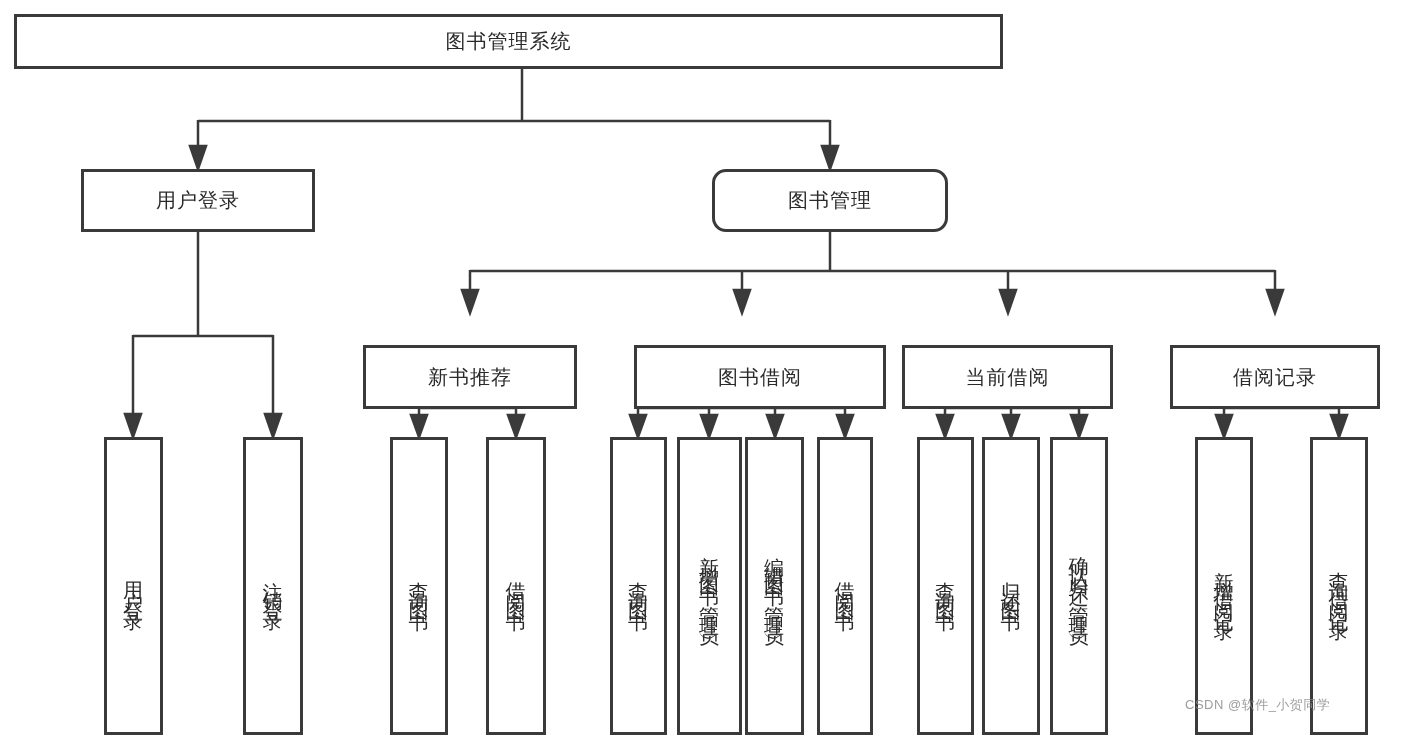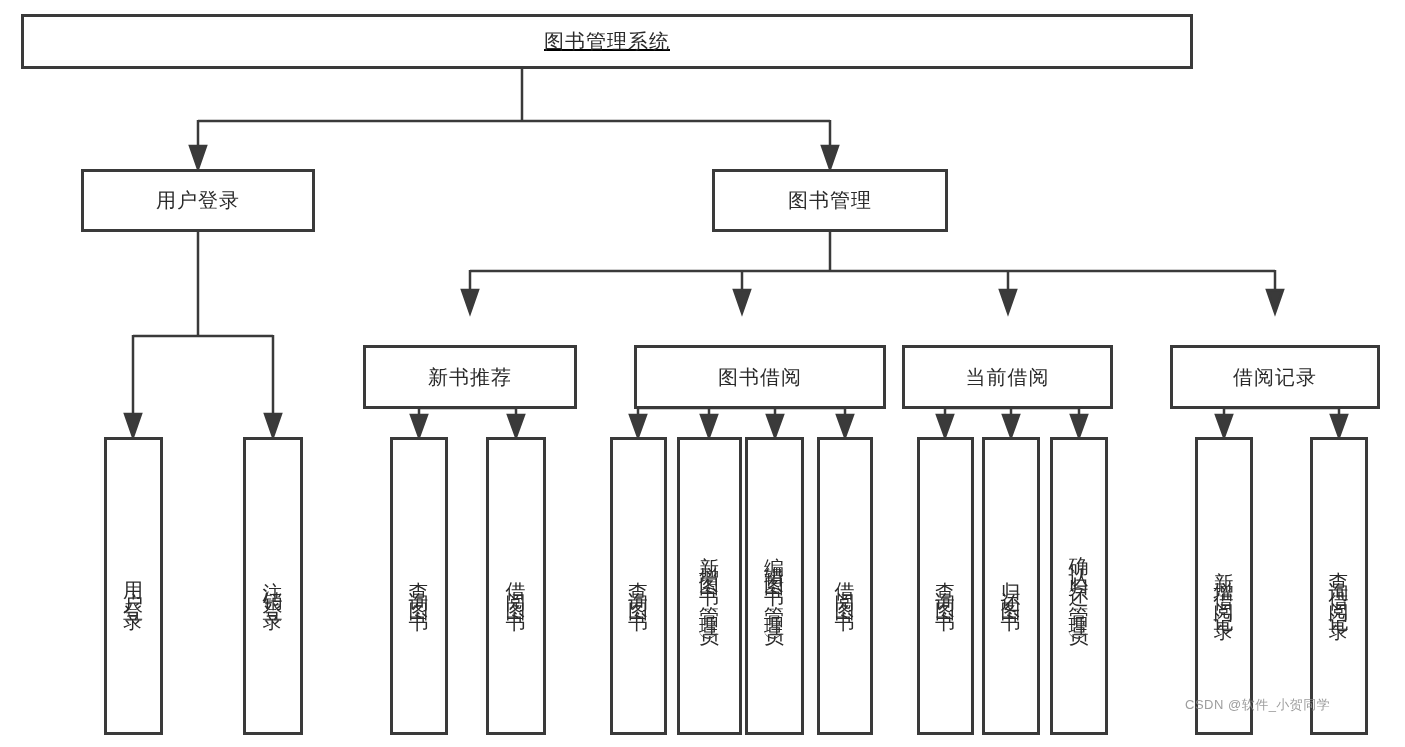--- a/index.html
+++ b/index.html
@@ -10,21 +10,21 @@
     position:absolute;
     box-sizing:border-box;
     border:3px solid #3a3a3a;
     background:#ffffff;
     display:flex;align-items:center;justify-content:center;
     z-index:2;
   }
   .hlabel{
     font-size:20px;color:#2a2a2a;letter-spacing:1px;white-space:nowrap;
   }
-  .root{left:21px;top:14px;width:1172px;height:55px;text-decoration:underline;}
+  .root{left:14px;top:14px;width:989px;height:55px;}
   .lvl2{top:169px;height:63px;}
   .lvl3{top:313px;height:64px;margin-top:32px;}
   .leaf{top:437px;height:298px;}
   .vlabel{
     writing-mode:vertical-rl;
     text-orientation:mixed;
     font-size:20px;color:#2a2a2a;
     letter-spacing:10px;line-height:1;
     white-space:nowrap;
   }
@@ -117,21 +117,21 @@
     </g>
   </svg>
 
   <div class="node root">
     <span class="hlabel">图书管理系统</span>
   </div>
 
   <div class="node lvl2" style="left:81px;width:234px;">
     <span class="hlabel">用户登录</span>
   </div>
-  <div class="node lvl2" style="left:712px;width:236px;">
+  <div class="node lvl2" style="left:712px;width:236px;border-radius:14px;">
     <span class="hlabel">图书管理</span>
   </div>
 
   <div class="node lvl3" style="left:363px;width:214px;">
     <span class="hlabel">新书推荐</span>
   </div>
   <div class="node lvl3" style="left:634px;width:252px;justify-content:center;">
     <span class="hlabel">图书借阅</span>
   </div>
   <div class="node lvl3" style="left:1170px;width:210px;">

